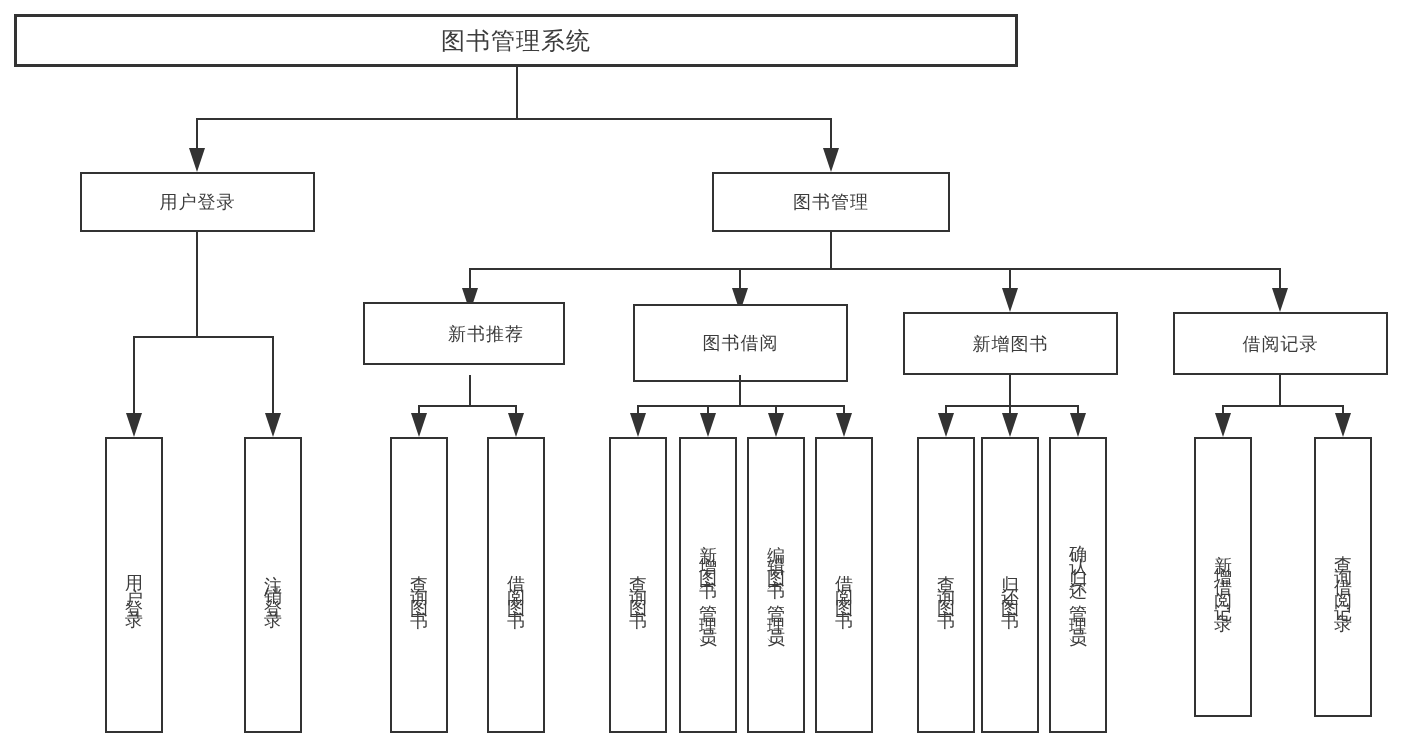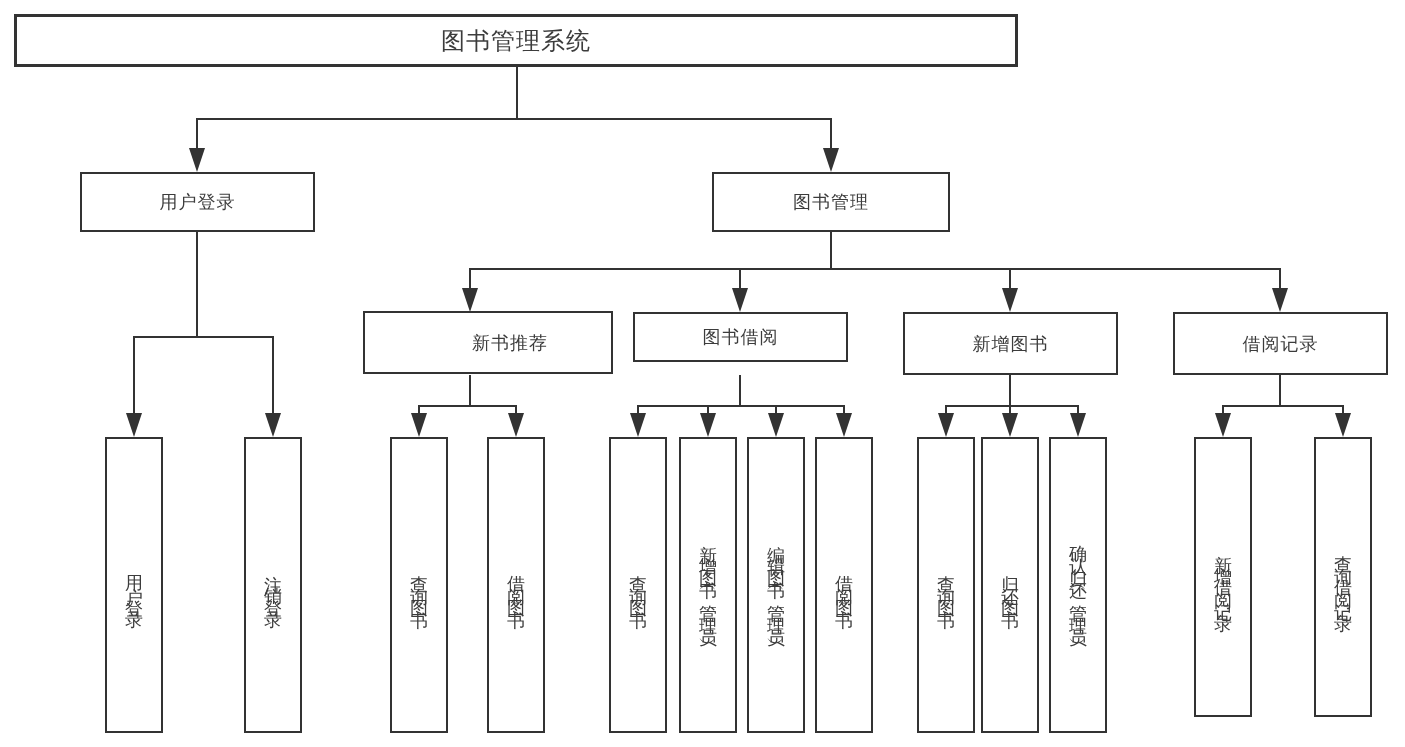--- a/index.html
+++ b/index.html
@@ -73,24 +73,24 @@
   <div class="hline" style="left:469px;top:268px;width:812px;"></div>
   <div class="vline" style="left:469px;top:268px;height:22px;"></div>
   <div class="arrow" style="left:462px;top:288px;"></div>
   <div class="vline" style="left:739px;top:268px;height:22px;"></div>
   <div class="arrow" style="left:732px;top:288px;"></div>
   <div class="vline" style="left:1009px;top:268px;height:22px;"></div>
   <div class="arrow" style="left:1002px;top:288px;"></div>
   <div class="vline" style="left:1279px;top:268px;height:22px;"></div>
   <div class="arrow" style="left:1272px;top:288px;"></div>
 
-  <div class="hnode" style="left:363px;top:311px;width:250px;height:63px;padding-left:44px;">
+  <div class="hnode" style="left:363px;top:302px;width:202px;height:63px;padding-left:44px;">
     <span>新书推荐</span>
   </div>
-  <div class="hnode" style="left:633px;top:312px;width:215px;height:50px;">
+  <div class="hnode" style="left:633px;top:304px;width:215px;height:78px;">
     <span>图书借阅</span>
   </div>
   <div class="hnode" style="left:903px;top:312px;width:215px;height:63px;">
     <span>新增图书</span>
   </div>
   <div class="hnode" style="left:1173px;top:312px;width:215px;height:63px;align-items:center;">
     <span>借阅记录</span>
   </div>
 
   <div class="vline" style="left:469px;top:375px;height:32px;"></div>

